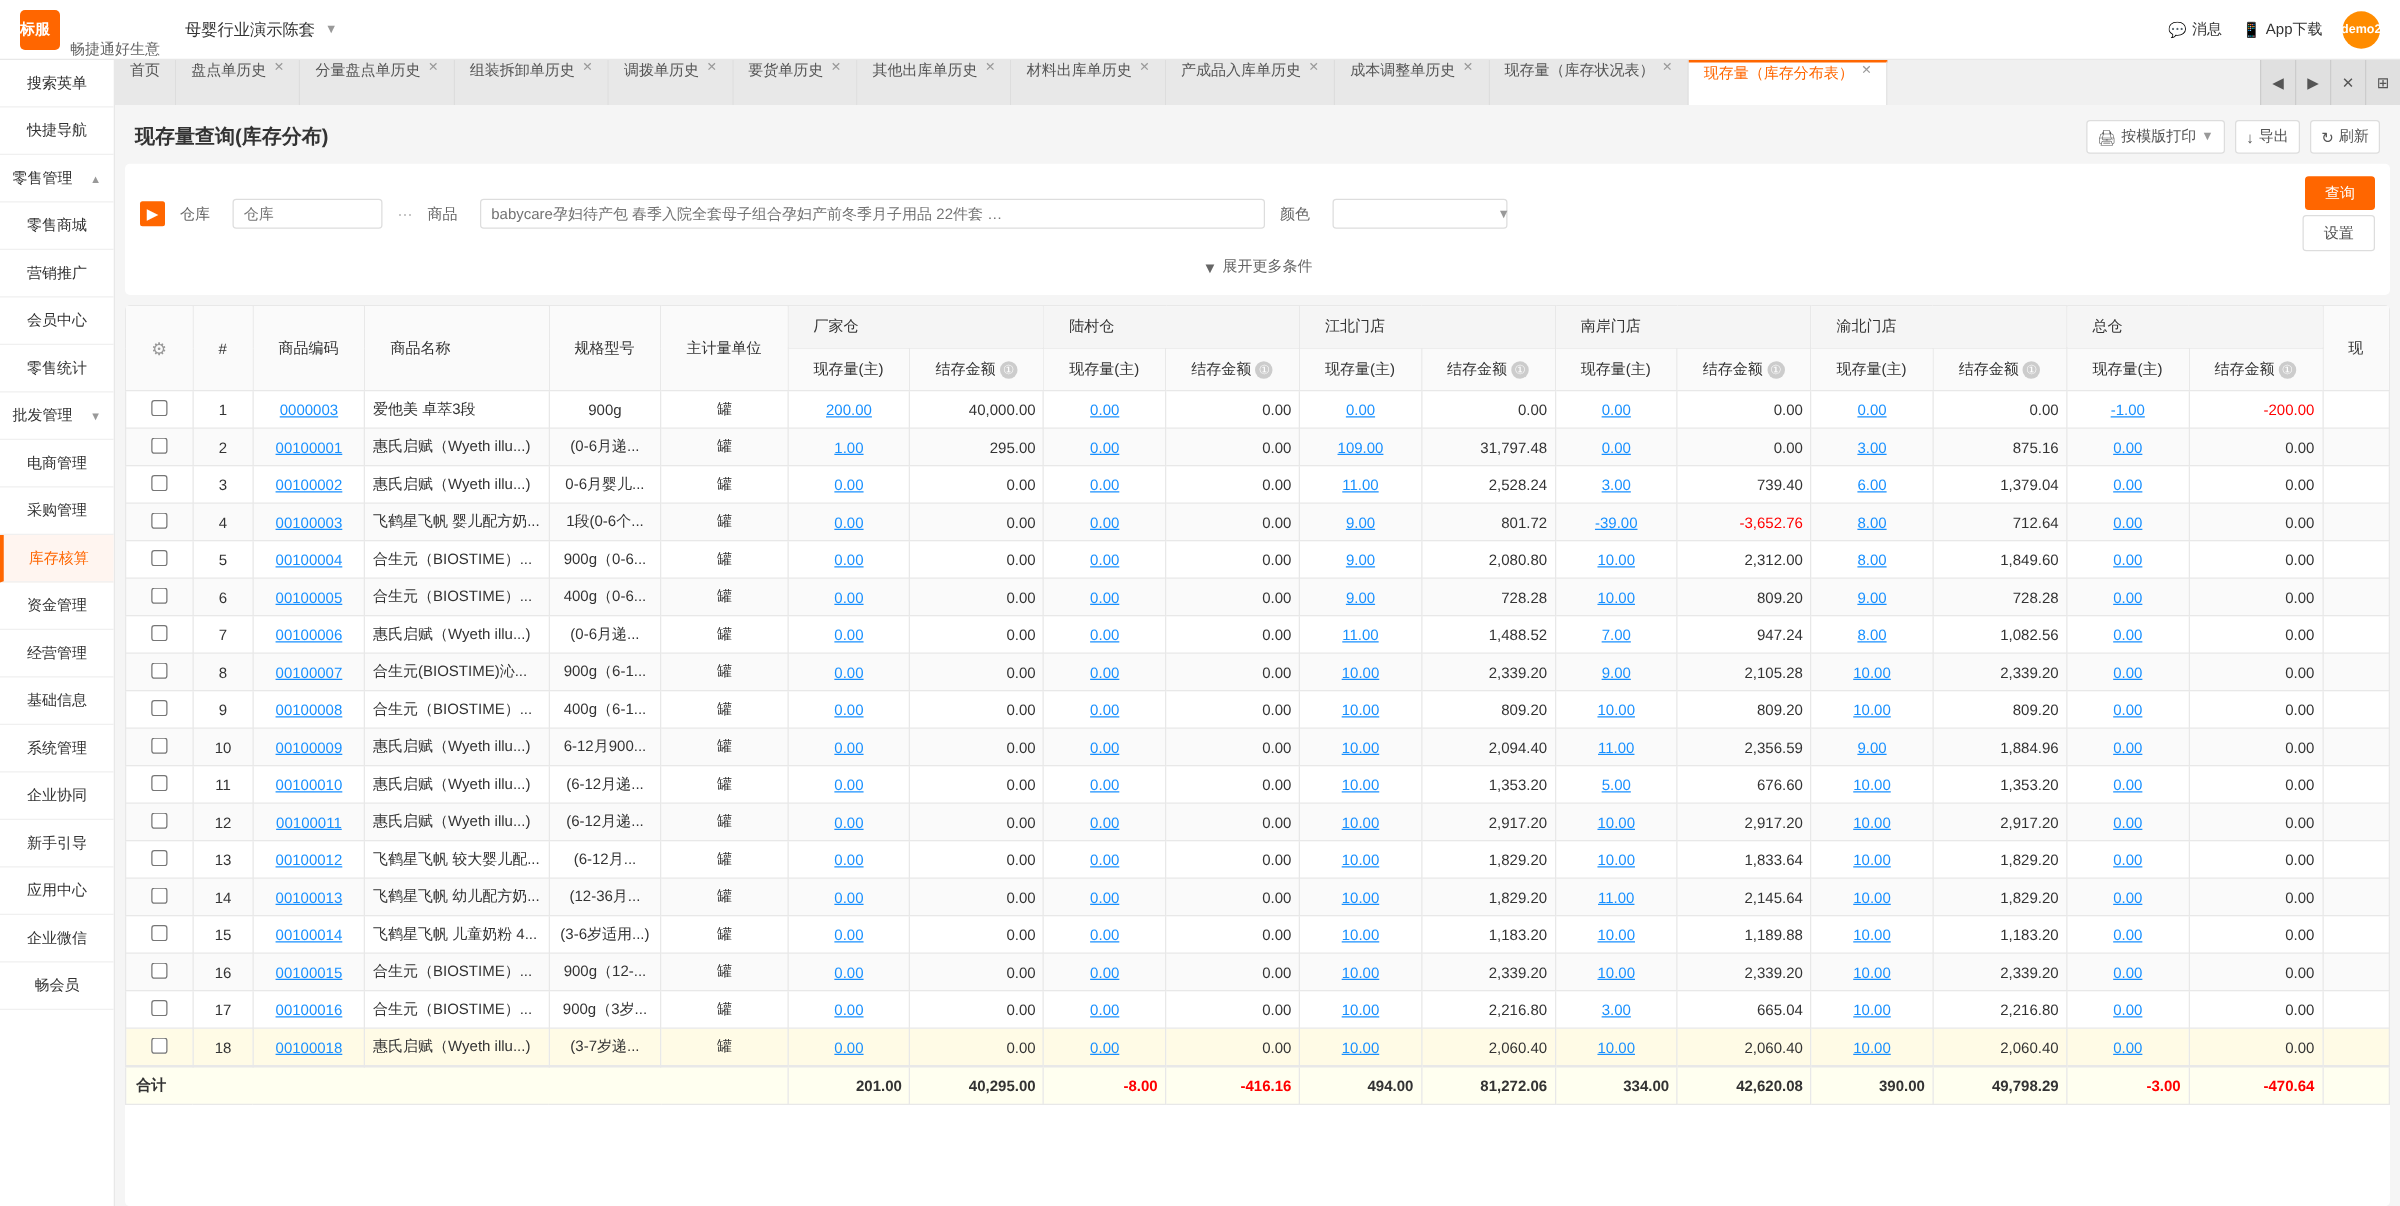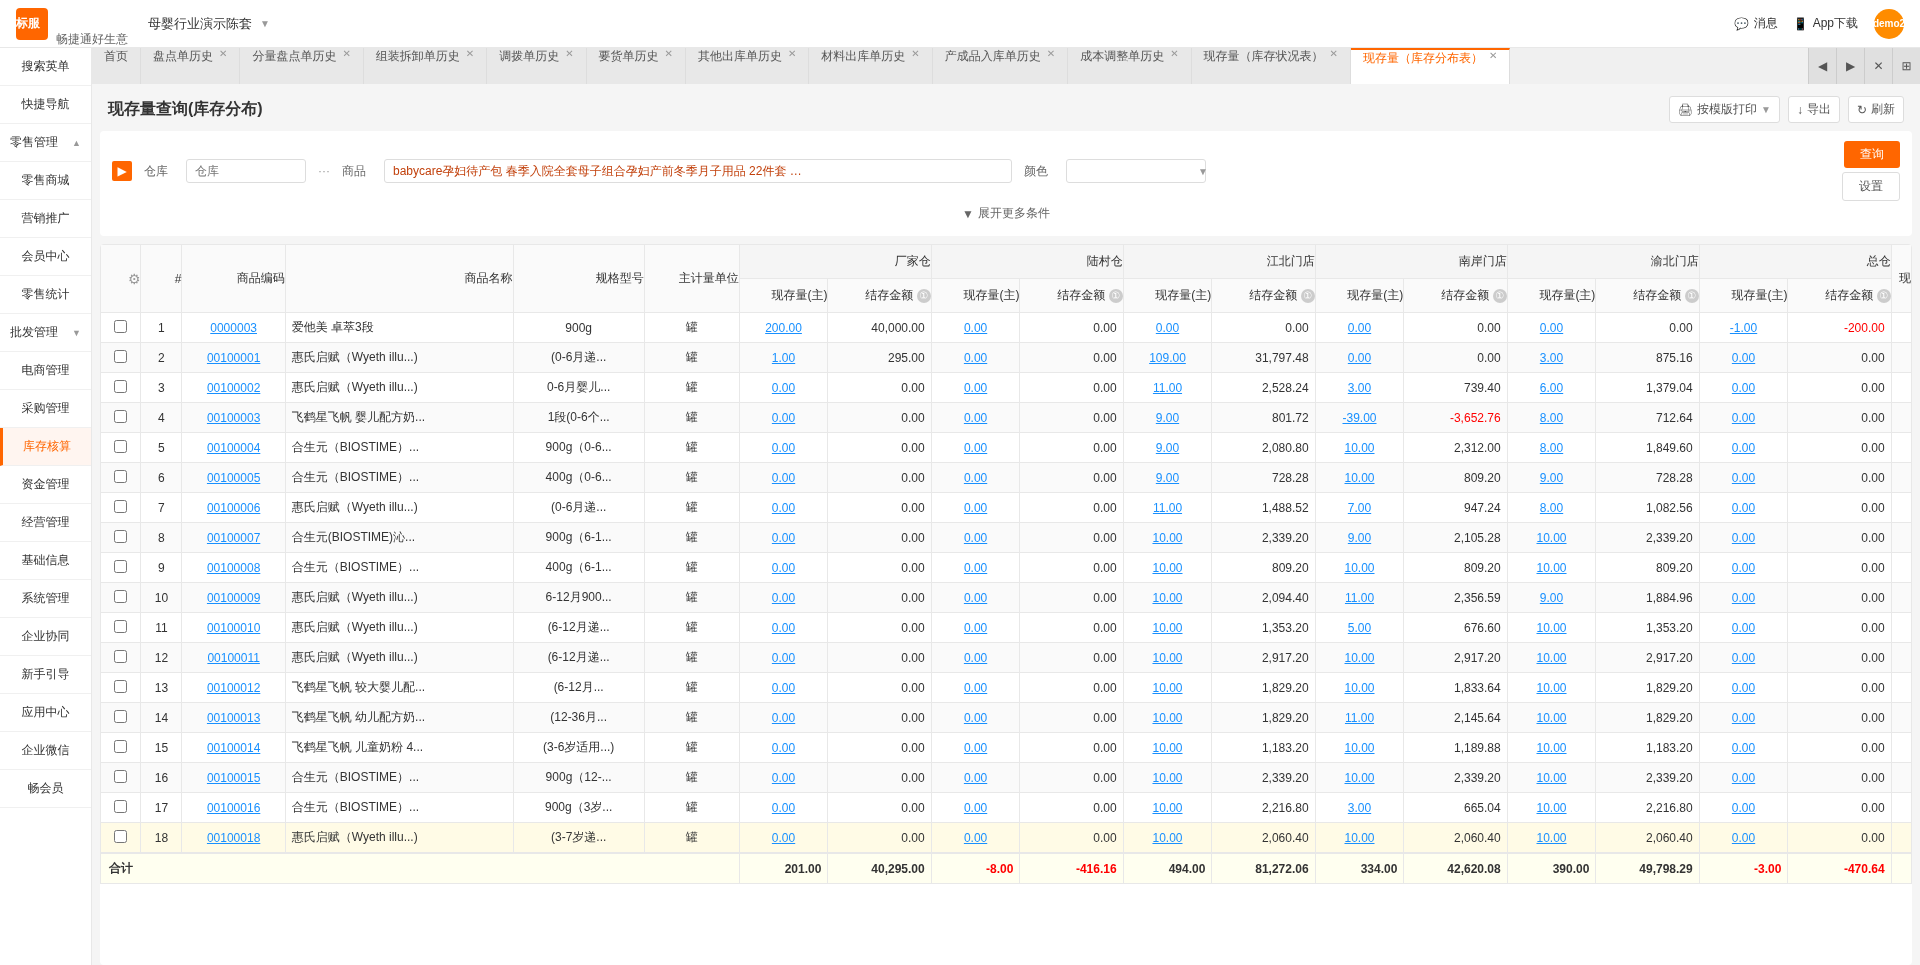--- a/index.html
+++ b/index.html
@@ -192,22 +192,22 @@
       border-radius: 4px;
     }
     table {
       width: 100%;
       border-collapse: collapse;
       font-size: 12px;
     }
     thead th {
       background: #fafafa;
       border: 1px solid #e8e8e8;
-      padding: 8px 0;
-      text-align: right;
+      padding: 8px 20px;
+      text-align: left;
       color: #333;
       white-space: nowrap;
       font-weight: normal;
       position: sticky; top: 0; z-index: 10;
     }
     thead th.group-header {
       background: #f5f5f5;
     }
     tbody td {
       border: 1px solid #e8e8e8;
@@ -430,21 +430,21 @@
     </div>
   </div>
 
   <div class="filter-area">
     <div class="filter-row">
       <div class="orange-arrow">▶</div>
       <span class="filter-label">仓库</span>
       <input class="filter-input" type="text" placeholder="仓库" value="" style="width: 120px;">
       <span style="color:#999;">···</span>
       <span class="filter-label">商品</span>
-      <input class="filter-input-wide" type="text" style="flex: 1 1 0%; min-width: 300px; color: #c2410c;" value="babycare孕妇待产包 春季入院全套母子组合孕妇产前冬季月子用品 22件套 …">
+      <input class="filter-input-wide" type="text" style="flex: 1 1 0%; min-width: 300px; color: #737373;" value="babycare孕妇待产包 春季入院全套母子组合孕妇产前冬季月子用品 22件套 …">
       <span class="filter-label">颜色</span>
       <input class="filter-input" type="text" placeholder="" value="" style="width: 140px;">
       <span class="dropdown-arrow" style="margin-left:-20px;color:#999;">▼</span>
       <div style="flex:1;"></div>
       <div class="filter-right">
         <button class="search-btn">查询</button>
         <button class="set-btn">设置</button>
       </div>
     </div>
     <div class="expand-row">

